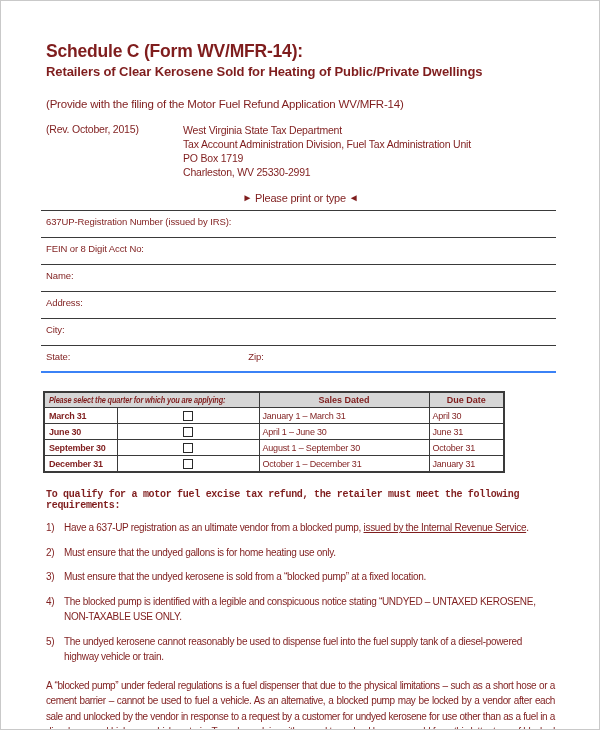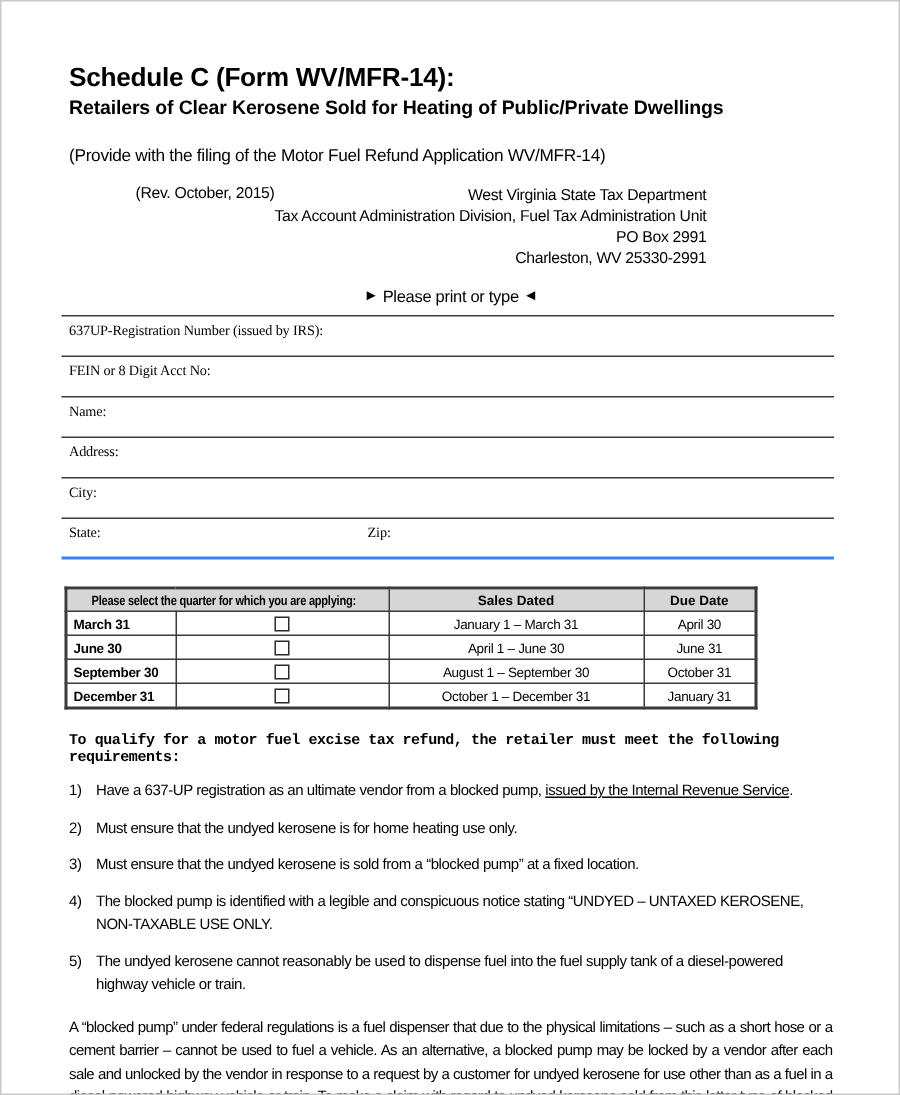--- a/index.html
+++ b/index.html
@@ -1,50 +1,50 @@
 <!DOCTYPE html>
 <html><head>
 <meta charset="utf-8">
 <style>
   html,body { margin:0; padding:0; background:#fff; }
   .page {
     width:600px; height:730px; box-sizing:border-box;
     border:1px solid #c9c9c9; background:#ffffff;
-    font-family:"Liberation Sans", sans-serif; color:#000000;
+    font-family:"Liberation Sans", sans-serif; color:#7f1d1d;
     padding:40px 44px 0 45px; position:relative; overflow:hidden;
   }
   .title { font-size:17.5px; font-weight:700; margin:0; line-height:1.15; letter-spacing:-0.2px; }
   .subtitle { font-size:13px; font-weight:700; margin-top:3px; letter-spacing:-0.1px; }
   .filing-note { font-size:11.5px; margin-top:19px; letter-spacing:-0.2px; }
-  .rev-row { display:flex; margin-top:13px; font-size:10.5px; letter-spacing:-0.2px;text-align:right; }
+  .rev-row { display:flex; margin-top:13px; font-size:10.5px; letter-spacing:-0.2px; }
   .rev { width:137px; flex:none; }
   .addr div { line-height:14px; }
   .print-note { text-align:center; font-size:11px; margin-top:13px; margin-bottom:6px; letter-spacing:-0.2px; }
   .print-note .tri { font-size:10px; position:relative; top:-1px; }
 
   .fields { margin-left:-5px; margin-right:-1px; border-top:1px solid #3a3a3a; }
   .field-row { display:flex; position:relative; height:21px; border-bottom:1px solid #3a3a3a;
-               font-size:9.5px; letter-spacing:-0.1px; padding:5px 0 0 5px; box-sizing:content-box;font-family:Liberation Serif, serif; }
+               font-size:9.5px; letter-spacing:-0.1px; padding:5px 0 0 5px; box-sizing:content-box; }
   .field-row.last { border-bottom:2px solid #3b82f6; height:20px; }
   .flabel { flex:none; }
   .fill { flex:1; }
   .fill-fixed { flex:none; width:178px; }
 
   table.qtable { border-collapse:collapse; table-layout:fixed; width:460px;
                  margin:18px 0 0 -3px; border:2px solid #3a3a3a; }
   .qtable th, .qtable td { border:1px solid #3a3a3a; padding:0 3px; overflow:hidden; }
   .qtable th { background:#d6d6d6; font-size:9px; font-weight:700; height:14px; }
-  .qtable th.qp { text-align:left; padding-left:16px; }
+  .qtable th.qp { text-align:left; padding-left:4px;font-style:italic; }
   .qtable th.qp span { display:inline-block; white-space:nowrap; transform:scaleX(0.82);
                        transform-origin:0 50%; letter-spacing:-0.2px; }
   .qtable th.c { text-align:center; }
   .qtable td { height:15px; font-size:9px; letter-spacing:-0.2px; }
   .qtable td.q { font-weight:700; text-align:left; padding-left:4px;margin-top:32px; }
   .qtable td.cb { text-align:center; }
-  .qtable td.c { text-align:center; }
+  .qtable td.c { }
   .checkbox { display:inline-block; width:8px; height:8px; border:1px solid #2a2a2a;
               background:#fff; vertical-align:middle; }
 
   .req-intro { font-weight:700; font-size:10px; letter-spacing:-0.3px; margin:16px 0 0 0;font-family:Liberation Mono, monospace; }
   .req-item { display:flex; margin-top:9px; font-size:10px; letter-spacing:-0.3px; line-height:15.5px; }
   .req-num { width:18px; flex:none; }
   .req-text { flex:1; }
   .req-text .ul { text-decoration:underline; }
   .blocked { font-size:10px; letter-spacing:-0.4px; line-height:15.6px; text-align:justify; margin:13px 0 0 0; }
 </style>
@@ -55,21 +55,21 @@
 
   <h1 class="title">Schedule C (Form WV/MFR-14):</h1>
   <div class="subtitle">Retailers of Clear Kerosene Sold for Heating of Public/Private Dwellings</div>
   <div class="filing-note">(Provide with the filing of the Motor Fuel Refund Application WV/MFR-14)</div>
 
   <div class="rev-row">
     <div class="rev">(Rev. October, 2015)</div>
     <div class="addr">
       <div>West Virginia State Tax Department</div>
       <div>Tax Account Administration Division, Fuel Tax Administration Unit</div>
-      <div>PO Box 2991</div>
+      <div>PO Box 1719</div>
       <div>Charleston, WV 25330-2991</div>
     </div>
   </div>
 
   <div class="print-note">
     <span class="tri">►</span>
     <span>Please print or type</span>
     <span class="tri">◄</span>
   </div>
 
@@ -143,21 +143,21 @@
     </table>
 
   <p class="req-intro">To qualify for a motor fuel excise tax refund, the retailer must meet the following requirements:</p>
 
   <div class="req-item">
     <span class="req-num">1)</span>
     <span class="req-text"><span>Have a 637-UP registration as an ultimate vendor from a blocked pump, </span><span class="ul">issued by the Internal Revenue Service</span><span>.</span></span>
   </div>
   <div class="req-item">
     <span class="req-num">2)</span>
-    <span class="req-text"><span>Must ensure that the undyed kerosene is for home heating use only.</span><span class="ul"></span><span></span></span>
+    <span class="req-text"><span>Must ensure that the undyed gallons is for home heating use only.</span><span class="ul"></span><span></span></span>
   </div>
   <div class="req-item">
     <span class="req-num">3)</span>
     <span class="req-text"><span>Must ensure that the undyed kerosene is sold from a “blocked pump” at a fixed location.</span><span class="ul"></span><span></span></span>
   </div>
   <div class="req-item">
     <span class="req-num">4)</span>
     <span class="req-text"><span>The blocked pump is identified with a legible and conspicuous notice stating “UNDYED – UNTAXED KEROSENE, NON-TAXABLE USE ONLY.</span><span class="ul"></span><span></span></span>
   </div>
   <div class="req-item">

